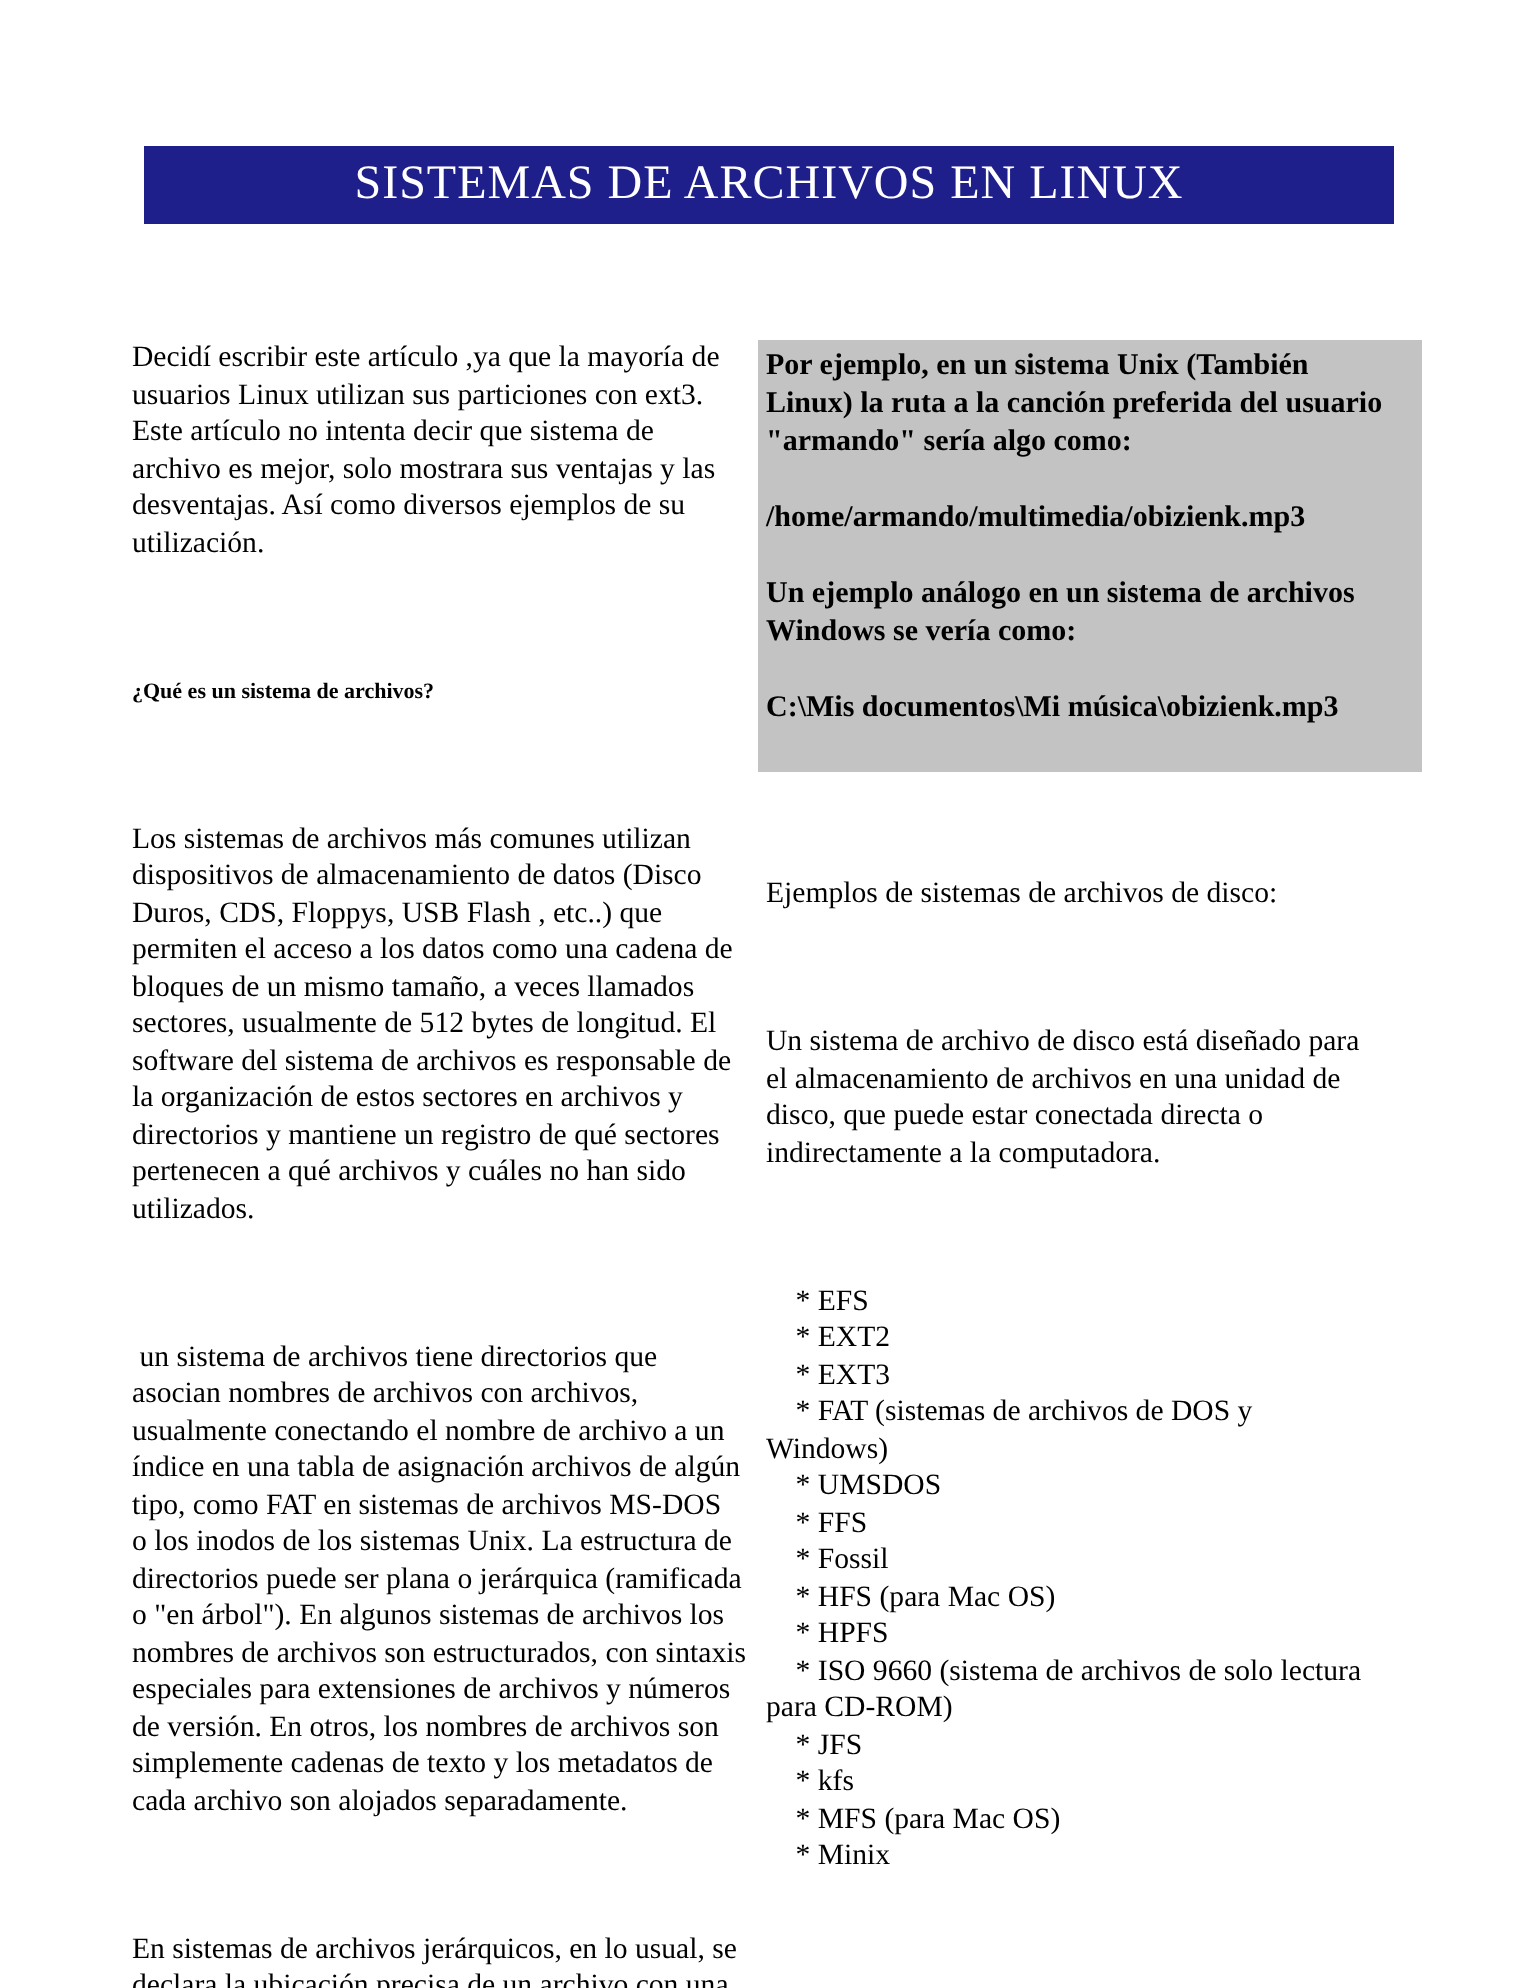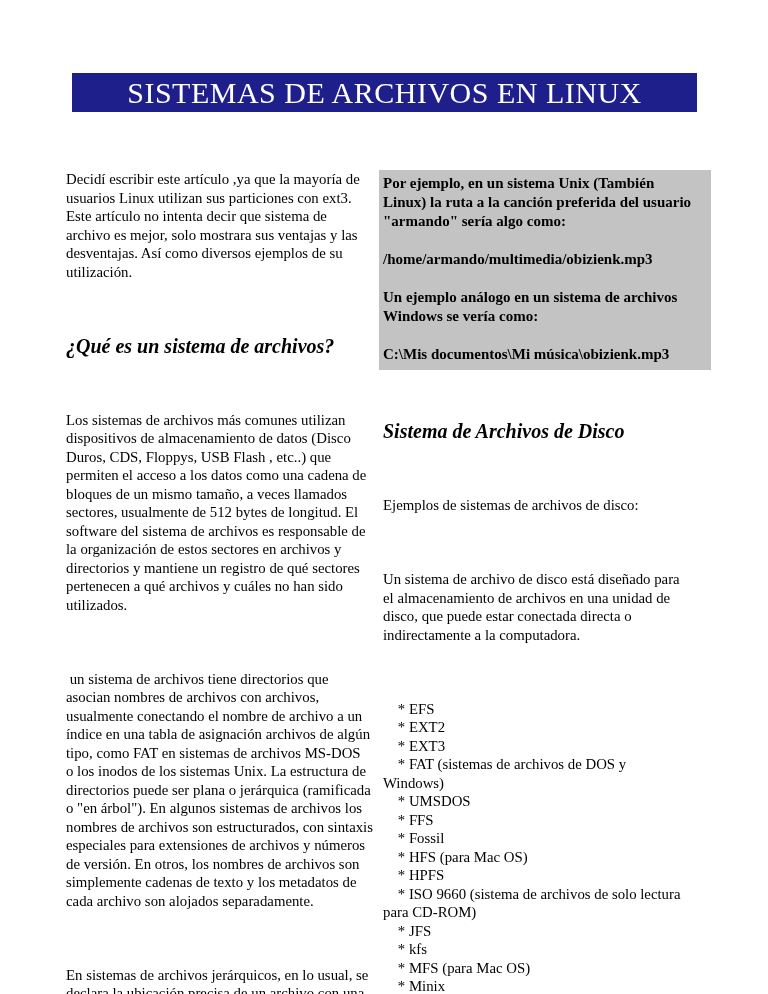--- a/index.html
+++ b/index.html
@@ -20,48 +20,47 @@
     position: absolute;
     left: 72px;
     top: 73px;
     width: 625px;
     height: 39px;
     background: #1F1F8B;
     color: #ffffff;
     display: flex;
     align-items: center;
     justify-content: center;
-    font-size: 30px;
+    font-size: 24px;
     letter-spacing: 0.5px;
     white-space: nowrap;
   }
   .col {
     position: absolute;
     top: 133px;
     font-size: 14.8px;
     line-height: 18.5px;
     white-space: pre;
   }
   .col-left  { left: 66px;  width: 316px; }
   .col-right { left: 383px; width: 320px; }
   .para {
     margin: 0 0 18.5px 0;
   }
   .heading {
     font-weight: bold;
-    font-size: 20px;
+    font-size: 11px;
     margin: 0 0 18.5px 0;
-    font-style: italic;
   }
   .highlight {
     background: #C3C3C3;
     font-weight: bold;
     font-size: 15px;
     line-height: 19px;
-    padding: 4px 4px 6px 4px;
+    padding: 4px 4px 22px 4px;
     margin: 0 -8px 15px -4px;
   }
 </style>
 </head>
 <body>
 
 <div class="page">
 
   <div class="banner">
     <span>SISTEMAS DE ARCHIVOS EN LINUX</span>
@@ -112,21 +111,20 @@
     <div class="highlight">Por ejemplo, en un sistema Unix (También
 Linux) la ruta a la canción preferida del usuario
 "armando" sería algo como:
 
 /home/armando/multimedia/obizienk.mp3
 
 Un ejemplo análogo en un sistema de archivos
 Windows se vería como:
 
 C:\Mis documentos\Mi música\obizienk.mp3</div>
-    <div class="heading">Sistema de Archivos de Disco</div>
     <div class="para">Ejemplos de sistemas de archivos de disco:</div>
     <div class="para">Un sistema de archivo de disco está diseñado para
 el almacenamiento de archivos en una unidad de
 disco, que puede estar conectada directa o
 indirectamente a la computadora.</div>
     <div class="para">    * EFS
     * EXT2
     * EXT3
     * FAT (sistemas de archivos de DOS y
 Windows)

